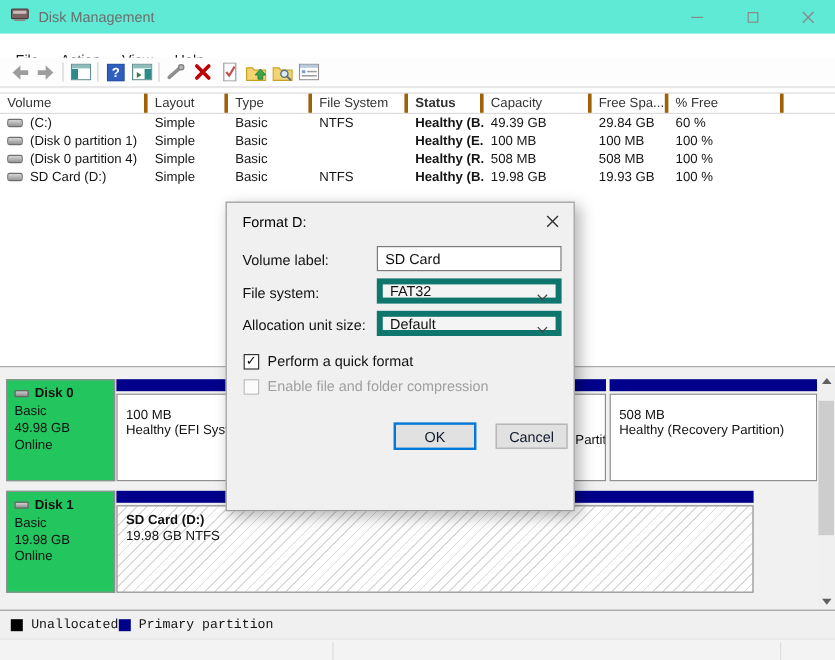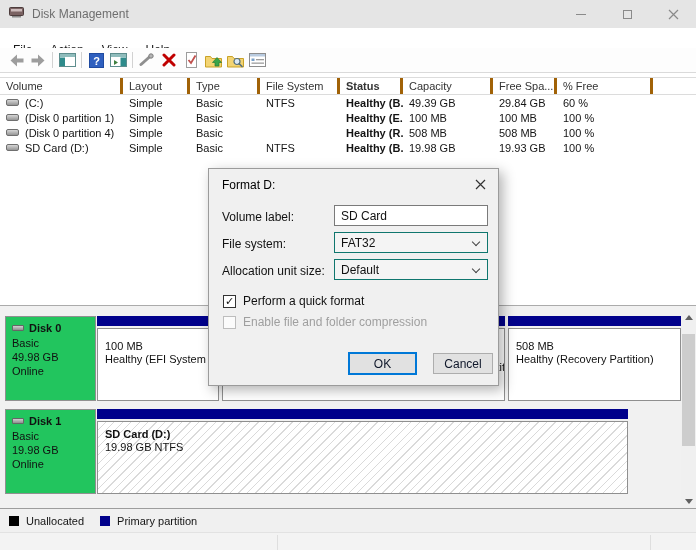--- a/index.html
+++ b/index.html
@@ -2,21 +2,21 @@
 <html><head>
 <meta charset="utf-8">
 <style>
 * { box-sizing: border-box; margin: 0; padding: 0; }
 html,body { width: 696px; height: 550px; }
 body {
   font-family: "Liberation Sans", "DejaVu Sans", sans-serif;
   background: #fff; position: relative; overflow: hidden; color: #111;
 }
 
-.titlebar { position:absolute; top:0; left:0; right:0; height:28px; background:#e5e5e5; display:flex; align-items:center; }
+.titlebar { position:absolute; top:0; left:0; right:0; height:28px; background:#5eead4; display:flex; align-items:center; }
 .app-icon { margin:0 7px 0 9px; }
 .title-text { font-size:12px; color:#6e6e6e; }
 .caption-btns { position:absolute; right:0; top:0; height:28px; display:flex; }
 .cap-btn { width:46px; height:28px; display:flex; align-items:center; justify-content:center; }
 .glyph-min { width:10px; height:0; border-top:1px solid #8a8a8a; display:block; }
 .glyph-max { width:9px; height:9px; border:1px solid #8a8a8a; display:block; }
 
 .menubar { position:absolute; top:40px; left:0; right:0; height:20px; display:flex; align-items:center; font-size:12px; color:#1a1a1a; padding-left:4px; }
 .menu-item { padding:2px 9px; cursor:default; }
 
@@ -46,34 +46,34 @@
 .pl-bold { font-weight:bold; }
 
 .vscroll { position:absolute; top:4px; right:0; width:15px; height:199px; background:#f0f0f0; }
 .scr-btn { position:absolute; left:0; width:15px; height:15px; display:flex; align-items:center; justify-content:center; }
 .scr-up { top:0; } .scr-down { bottom:0; }
 .tri-up { width:0; height:0; border-left:4px solid transparent; border-right:4px solid transparent; border-bottom:5px solid #606060; }
 .tri-down { width:0; height:0; border-left:4px solid transparent; border-right:4px solid transparent; border-top:5px solid #606060; }
 .scr-thumb { position:absolute; left:1px; top:24px; width:13px; height:112px; background:#cdcdcd; }
 
 .legend { position:absolute; top:508px; left:0; right:0; height:24px; background:#f0f0f0; border-top:1px solid #9d9d9d; display:flex; align-items:center; padding-left:9px; font-size:11px; color:#141414; }
-.legend-item { display:flex; align-items:center; margin-right:16px; }
+.legend-item { display:flex; align-items:center; margin-right:0;font-family:Liberation Mono, monospace; }
 .sq { width:10px; height:10px; margin-right:7px; }
 .sq-black { background:#000; } .sq-navy { background:#00008b; }
 
 .bottom-strip { position:absolute; top:532px; left:0; right:0; height:18px; background:#f3f3f3; border-top:1px solid #e2e2e2; }
 .strip-line { position:absolute; top:2px; bottom:0; width:1px; background:#dedede; }
 
-.dialog { position:absolute; left:208px; top:168px; width:291px; height:218px; background:#f0f0f0; border:1px solid #9b9b9b; box-shadow:4px 4px 12px rgba(0,0,0,0.30); z-index:10; font-size:12px; }
+.dialog { position:absolute; left:188px; top:168px; width:291px; height:258px; background:#f0f0f0; border:1px solid #9b9b9b; box-shadow:4px 4px 12px rgba(0,0,0,0.30); z-index:10; font-size:12px; }
 .dlg-title { position:absolute; left:13px; top:9px; color:#000; }
 .dlg-close { position:absolute; right:7px; top:6px; width:22px; height:18px; display:flex; align-items:center; justify-content:center; }
 .dlg-label { position:absolute; left:13px; color:#111; }
 .lab1{top:41px;} .lab2{top:68px;} .lab3{top:95px;}
 .dlg-input { position:absolute; left:125px; top:36px; width:154px; height:21px; background:#fff; border:1px solid #7a7a7a; font:12px "Liberation Sans","DejaVu Sans",sans-serif; padding:0 6px; color:#111; }
-.dlg-combo { position:absolute; left:125px; width:154px; height:21px; background:#f4f4f4; border:1px solid #0f766e; display:flex; align-items:center; padding-left:6px; color:#111; }
+.dlg-combo { position:absolute; left:125px; width:154px; height:21px; background:#f4f4f4; border:5px solid #0f766e; display:flex; align-items:center; padding-left:6px; color:#111; }
 .combo1{top:63px;} .combo2{top:90px;}
 .chev { position:absolute; right:8px; top:6px; width:6px; height:6px; border-right:1px solid #444; border-bottom:1px solid #444; transform:rotate(45deg); }
 .dlg-check { position:absolute; left:14px; display:flex; align-items:center; gap:7px; }
 .chk1{top:125px;} .chk2{top:146px;}
 .cb { width:13px; height:13px; min-width:13px; background:#fff; border:1px solid #333; display:flex; align-items:center; justify-content:center; font-size:11px; font-weight:bold; color:#111; line-height:1; }
 .cb-disabled { border-color:#bdbdbd; background:#fbfbfb; }
 .lbl-disabled { color:#9f9f9f; }
 .btn { display:flex; align-items:center; justify-content:center; font-size:12px; color:#0f172a; }
 .btn-ok { position:absolute; left:139px; top:183px; width:69px; height:23px; background:#e1e1e1; border:2px solid #0078d7; }
 .btn-cancel { position:absolute; left:224px; top:184px; width:60px; height:21px; background:#e1e1e1; border:1px solid #adadad; }

